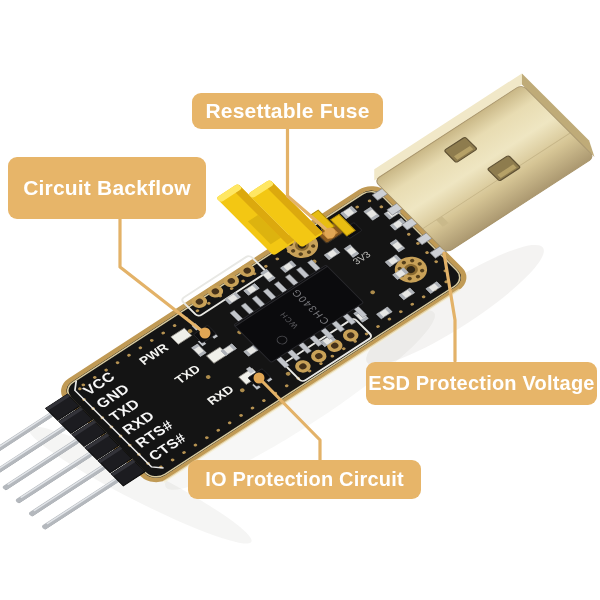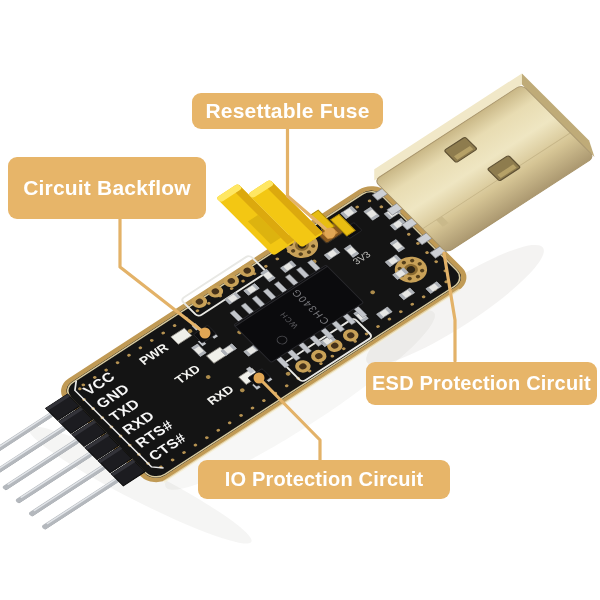--- a/index.html
+++ b/index.html
@@ -6,21 +6,21 @@
   .stage{position:relative;width:600px;height:600px;background:#ffffff;overflow:hidden;
          font-family:"Liberation Sans",sans-serif;}
   .stage svg{position:absolute;left:0;top:0;}
   .callout{position:absolute;background:#e7b569;color:#ffffff;font-weight:bold;
            text-align:center;border-radius:9px;display:flex;flex-direction:column;
            align-items:center;justify-content:center;letter-spacing:.2px;z-index:5;}
   .callout .ln{display:block;line-height:1.25;}
   #co-fuse{left:192px;top:93px;width:191px;height:36px;font-size:21px;}
   #co-prevent{left:8px;top:157px;width:198px;height:62px;font-size:21px;}
   #co-esd{left:366px;top:362px;width:231px;height:43px;font-size:20px;}
-  #co-io{left:198px;top:460px;width:252px;height:39px;font-size:20px;}
+  #co-io{left:188px;top:460px;width:233px;height:39px;font-size:20px;}
   text{font-family:"Liberation Sans",sans-serif;}
 </style>
 </head>
 <body>
 
 <div class="stage">
 
 <svg width="600" height="600" viewBox="0 0 600 600">
   <defs>
     <linearGradient id="usbG" x1="0" y1="0" x2="0" y2="1">
@@ -320,18 +320,18 @@
   </g>
 </svg>
 
   <div id="co-fuse" class="callout">
     <span class="ln">Resettable Fuse</span>
   </div>
   <div id="co-prevent" class="callout">
     <span class="ln">Circuit Backflow</span>
   </div>
   <div id="co-esd" class="callout">
-    <span class="ln">ESD Protection Circuit</span>
+    <span class="ln">ESD Protection Voltage</span>
   </div>
   <div id="co-io" class="callout">
     <span class="ln">IO Protection Circuit</span>
   </div>
 </div>
 
 </body></html>

